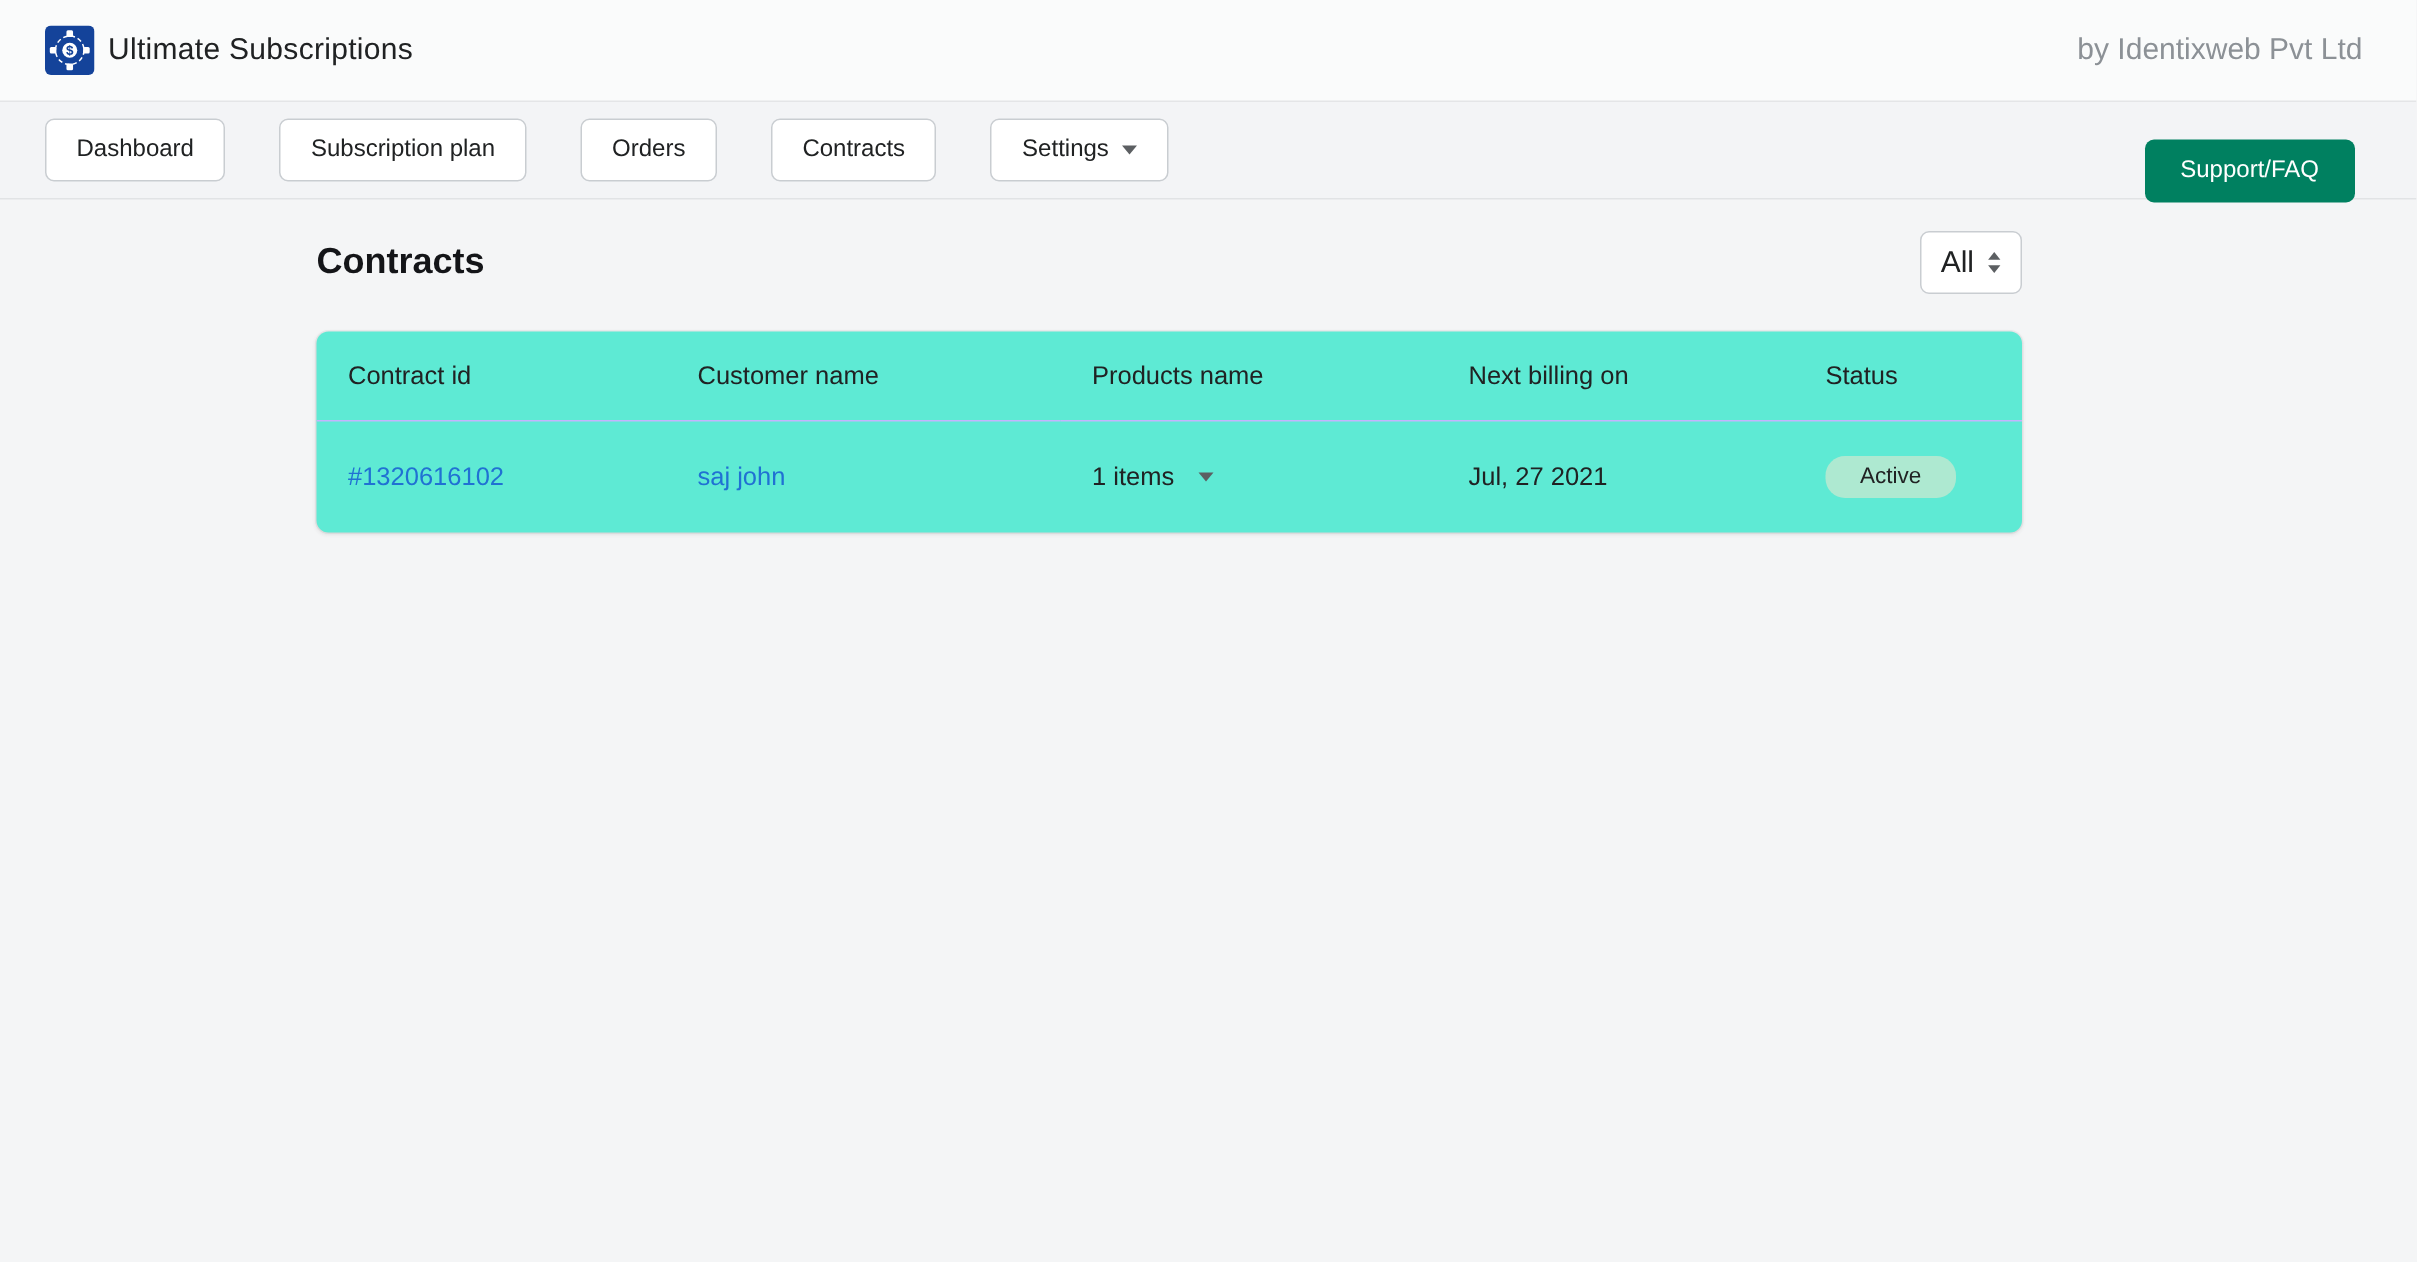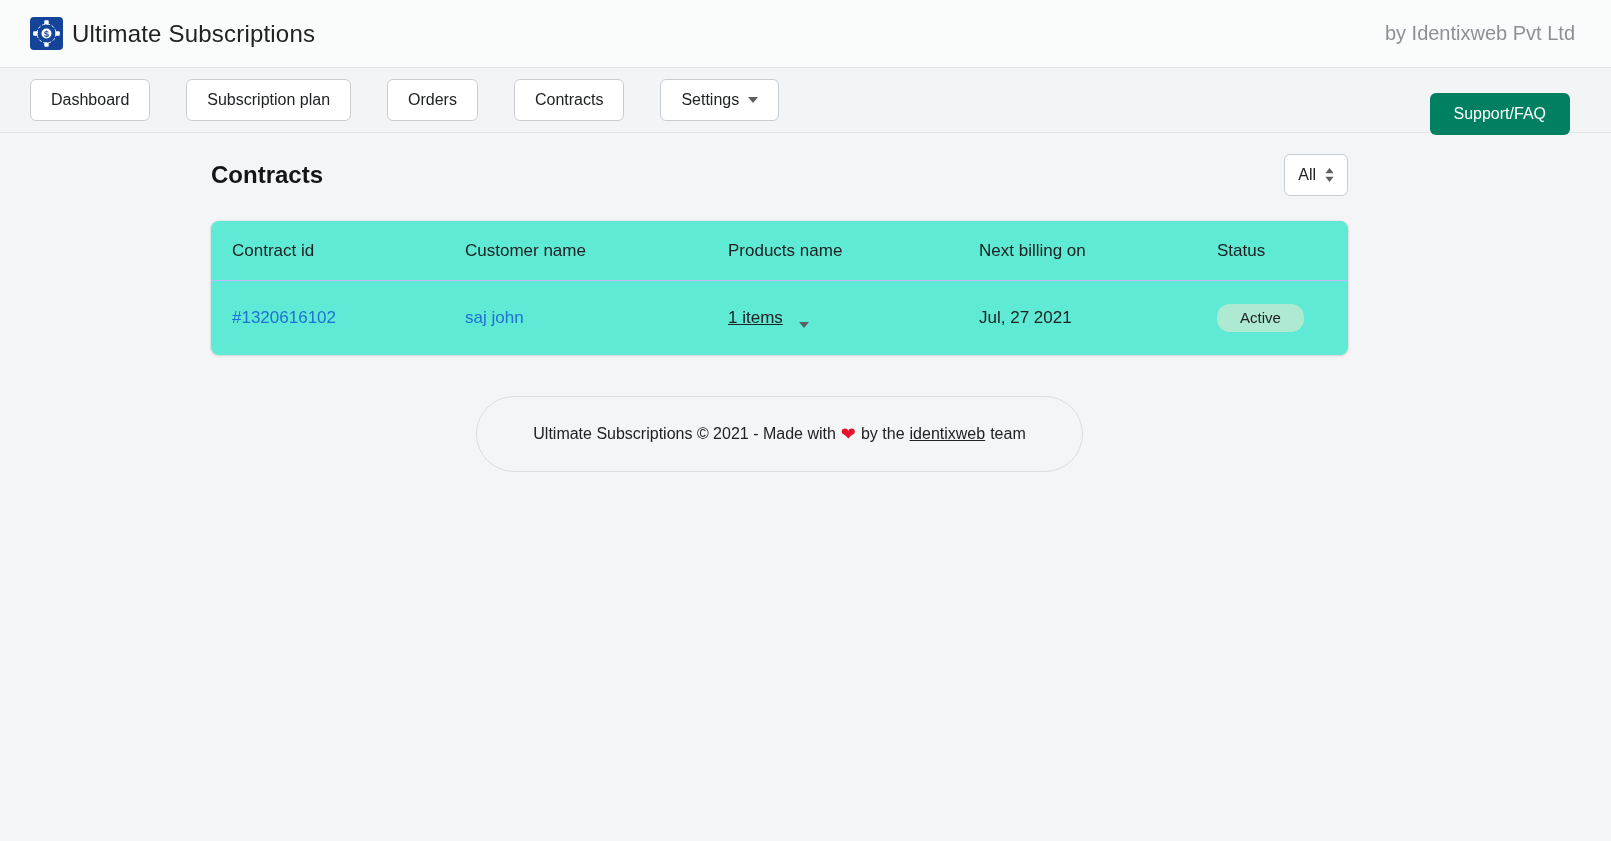--- a/index.html
+++ b/index.html
@@ -14,21 +14,21 @@
   
   .topbar {
     height:68px;
     background:#fafbfb;
     border-bottom:1px solid #e4e5e7;
     display:flex;
     align-items:center;
     padding:0 36px 0 30px;
   }
   .logo { width:33px; height:33px; margin-right:9px; flex:0 0 auto; }
-  .app-title { font-size:24px; color:#202223; letter-spacing:.2px; }
+  .app-title { font-size:20px; color:#202223; letter-spacing:.2px; }
   .byline { margin-left:auto; color:#8c9196; font-size:20px; }
 
   
   .navbar {
     height:65px;
     background:#f3f4f6;
     border-bottom:1px solid #e1e3e5;
     display:flex;
     align-items:center;
     padding:0 41px 0 30px;
@@ -77,21 +77,21 @@
     display:flex;
     align-items:center;
     justify-content:space-between;
   }
   .page-title { font-size:24px; font-weight:700; color:#141518; }
   .filter-select {
     background:#ffffff;
     border:1px solid #c9cdd1;
     border-radius:6px;
     padding:9px 13px;
-    font-size:16px;
+    font-size:20px;
     font-family:inherit;
     color:#202223;
     cursor:pointer;
     display:inline-flex;
     align-items:center;
     gap:9px;
     height:42px;
     margin-left:32px;
   }
 
@@ -111,21 +111,21 @@
     color:#202223;
     padding:20px 8px 19px 21px;
   }
   td {
     font-size:17px;
     padding:23px 8px 23px 21px;
     border-top:1px solid #c4b5fd;
   }
   .link { color:var(--link-blue,#2071d3); cursor:pointer; text-decoration:none; }
   .items-toggle {
-    display:inline-flex; align-items:flex-end; gap:16px; cursor:pointer; color:#202223;text-decoration:underline;
+    display:inline-flex; align-items:center; gap:16px; cursor:pointer; color:#202223;
   }
   .badge {
     display:inline-block;
     background:var(--badge-bg,#aee9d1);
     color:#202223;
     border-radius:13px;
     padding:5px 23px;
     font-size:15px;
     line-height:18px;
   }
@@ -236,23 +236,14 @@
             <span>Jul, 27 2021</span>
           </td>
           <td>
             <span class="badge">Active</span>
           </td>
         </tr>
       </tbody>
     </table>
   </section>
 
-  <div class="footer-wrap">
-    <div class="footer-pill">
-      <span>Ultimate Subscriptions © 2021 - Made with</span>
-      <span class="heart">❤</span>
-      <span>by the</span>
-      <a class="footer-link">identixweb</a>
-      <span>team</span>
-    </div>
-  </div>
 
 </main>
 
 </body></html>

